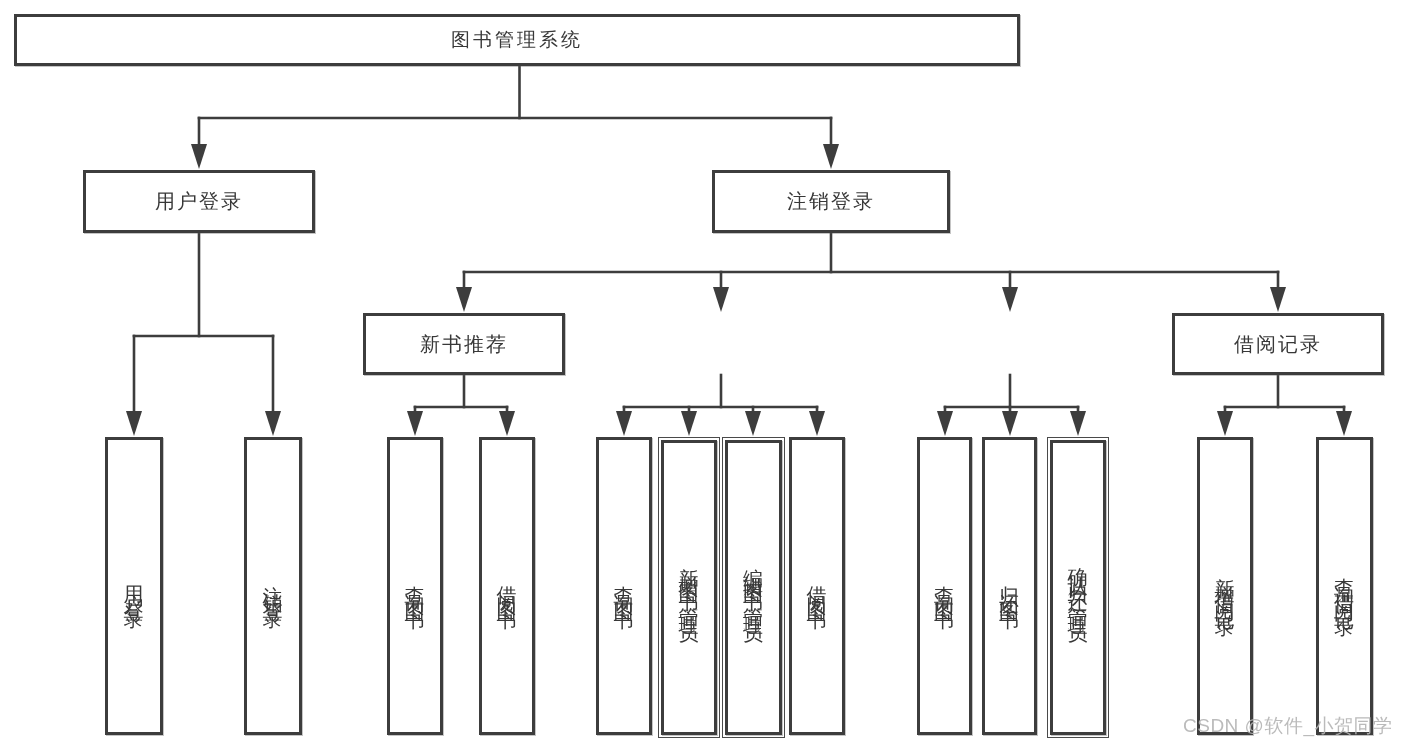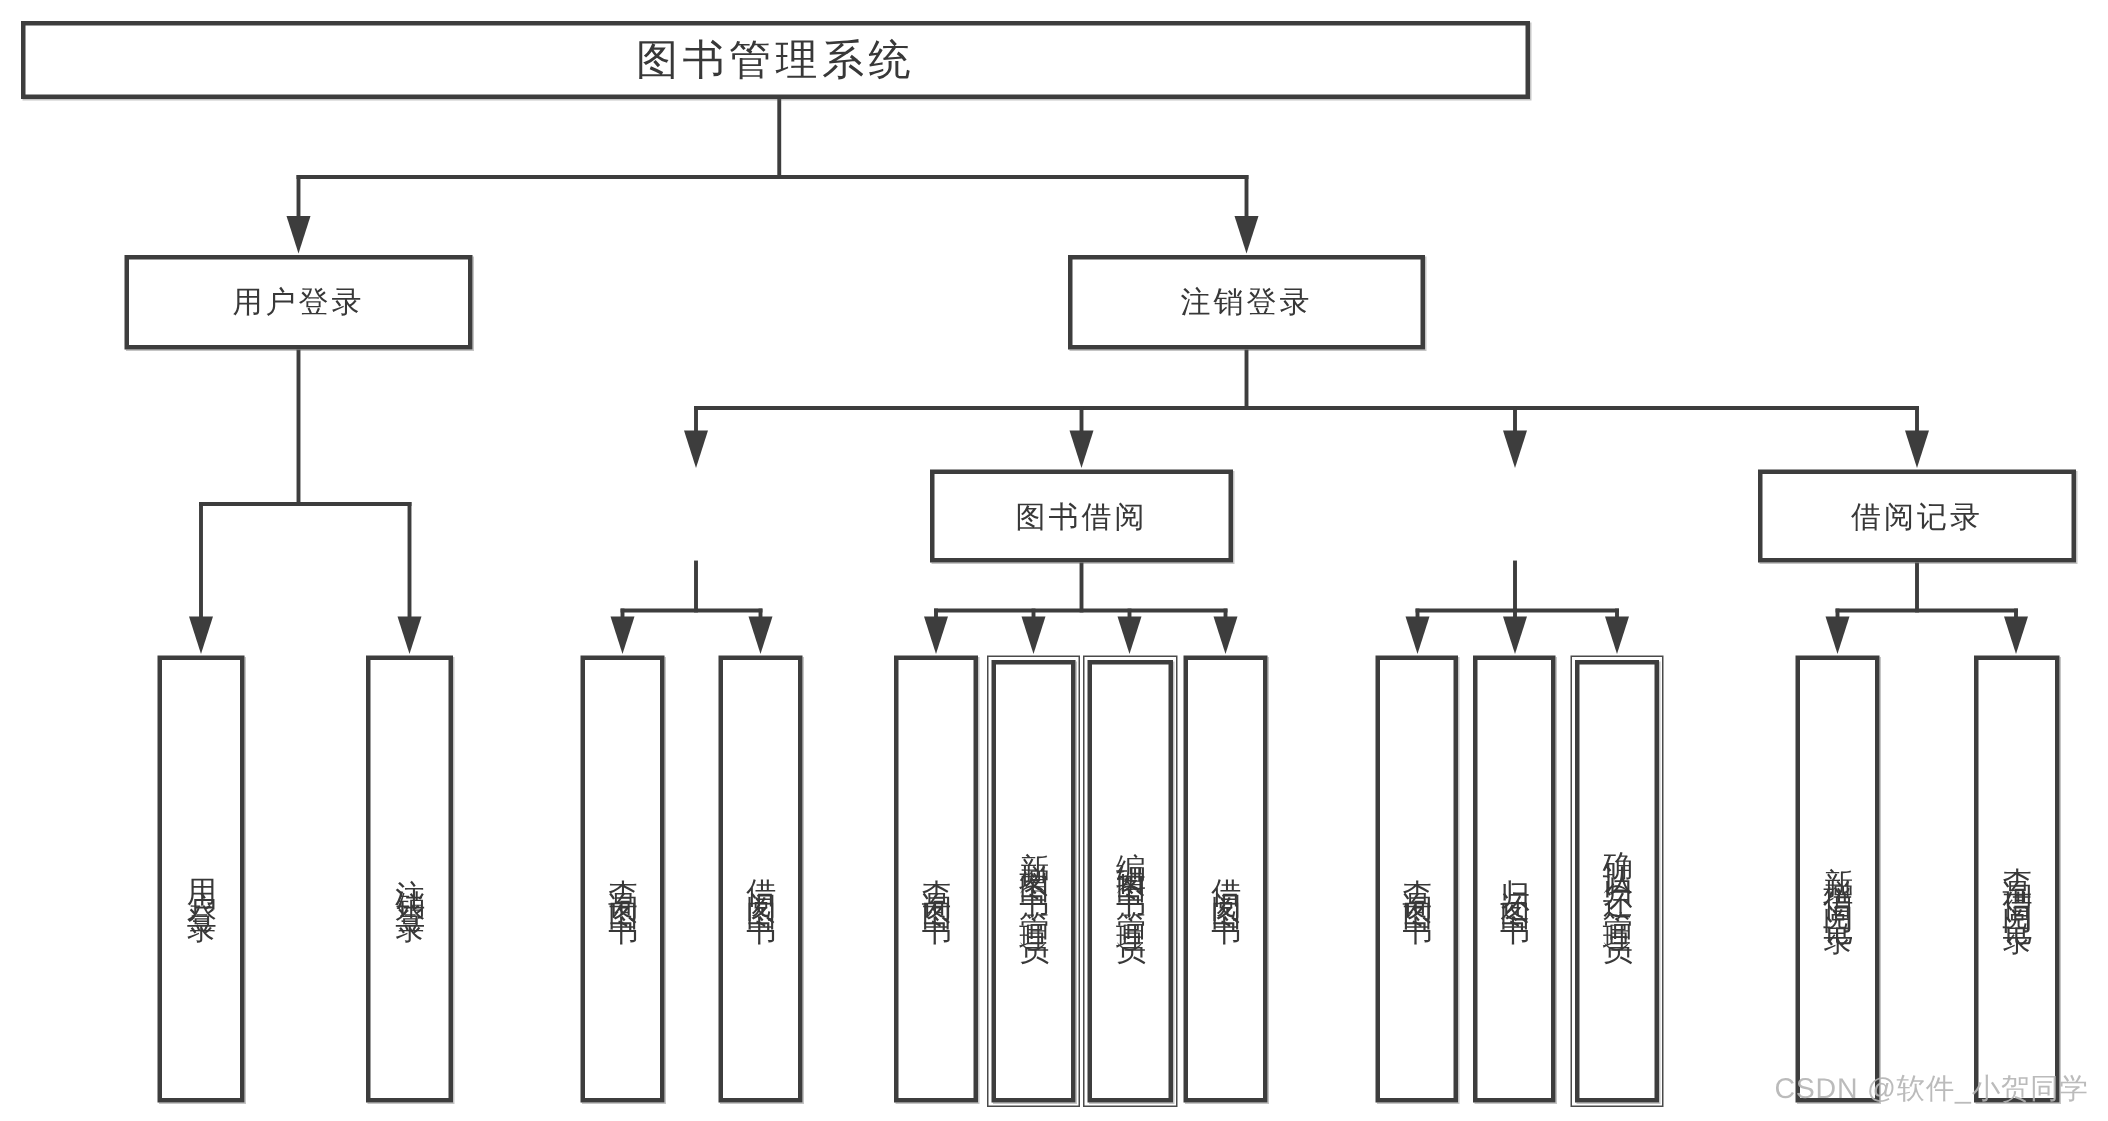--- a/index.html
+++ b/index.html
@@ -15,21 +15,21 @@
     position:absolute;
     box-sizing:border-box;
     background:#ffffff;
     border:3px solid #3d3d3d;
     display:flex;align-items:center;justify-content:center;
     color:#383838;
     z-index:2;
     box-shadow:1px 1px 0 rgba(90,90,90,0.35);
   }
   .h{font-size:20px;letter-spacing:2px;white-space:nowrap;}
-  .rootbox{font-size:28px;letter-spacing:3px;}
+  .rootbox{font-size:19px;letter-spacing:3px;}
   .v span{
     writing-mode:vertical-rl;
     text-orientation:mixed;
     font-size:20px;
     line-height:1;
     letter-spacing:8px;
   }
   .dbl{outline:1px solid #4a4a4a;outline-offset:2px;}
   .watermark{
     position:absolute;left:1183px;top:713px;
@@ -125,22 +125,22 @@
     <span>图书管理系统</span>
   </div>
 
   <div class="box h" style="left:83px;top:170px;width:232px;height:63px">
     <span>用户登录</span>
   </div>
   <div class="box h" style="left:712px;top:170px;width:238px;height:63px">
     <span>注销登录</span>
   </div>
 
-  <div class="box h" style="left:620px;top:313px;width:202px;height:62px">
-    <span>图书借阅</span>
+  <div class="box h" style="left:363px;top:313px;width:202px;height:62px">
+    <span>新书推荐</span>
   </div>
   <div class="box h" style="left:1172px;top:313px;width:212px;height:62px">
     <span>借阅记录</span>
   </div>
 
   <div class="box v" style="left:105px;top:437px;width:58px;height:298px">
     <span>用户登录</span>
   </div>
   <div class="box v" style="left:244px;top:437px;width:58px;height:298px">
     <span>注销登录</span>

